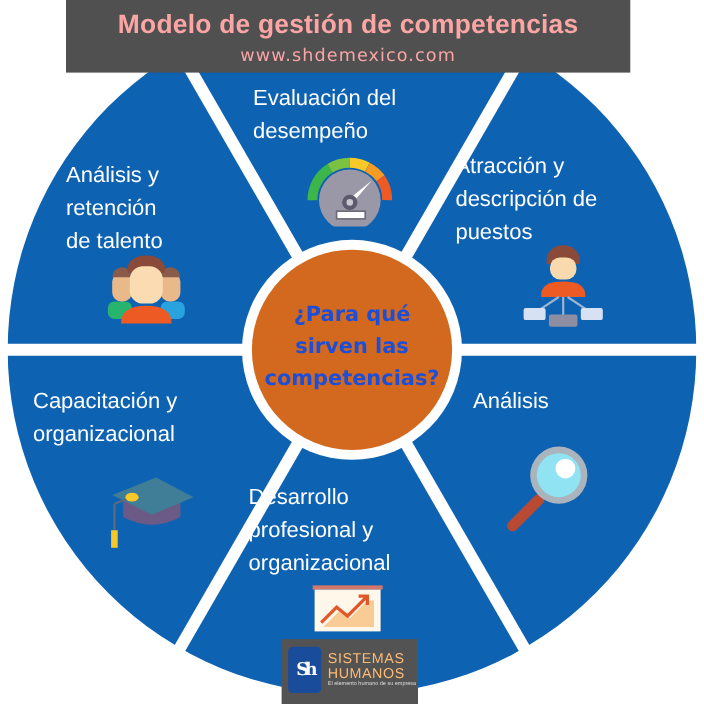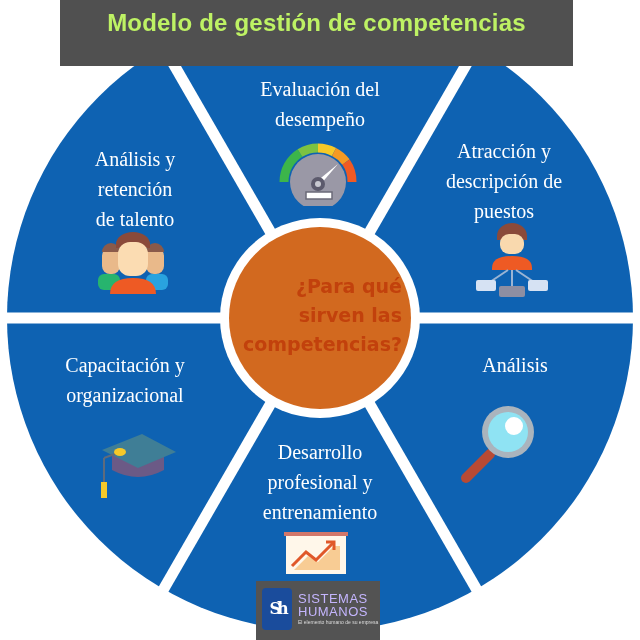--- a/index.html
+++ b/index.html
@@ -1,31 +1,31 @@
 <!DOCTYPE html>
 <html><head>
 <meta charset="utf-8">
 <style>
   html, body { margin:0; padding:0; }
   body { width:640px; height:640px; background:#ffffff; position:relative; overflow:hidden;
          font-family:"DejaVu Sans","Liberation Sans",sans-serif; }
   #wheel { position:absolute; left:0; top:0; width:640px; height:640px; }
   .header { position:absolute; left:60px; top:0; width:513px; height:66px; background:#505050;
-            color:#bef264; text-align:center; }
+            color:#fca5a5; text-align:center; }
   .header .title { font-family:"Liberation Sans",sans-serif; font-weight:bold; font-size:24px; margin-top:9px; letter-spacing:0.2px; }
   .header .url { font-family:"DejaVu Sans",sans-serif; font-size:16px; margin-top:3px; letter-spacing:1px; }
-  .label { position:absolute; color:#ffffff; text-align:center; font-family:Liberation Serif, serif;
+  .label { position:absolute; color:#ffffff; font-family:Liberation Sans, sans-serif;
            font-size:20px; line-height:30px; white-space:pre-line; }
-  .center-text { position:absolute; left:238px; top:272px; width:164px; text-align:right; color:#c2410c;
+  .center-text { position:absolute; left:238px; top:272px; width:164px; text-align:center; color:#1d4ed8;
                  font-family:"DejaVu Sans",sans-serif; font-weight:bold; font-size:19px; line-height:29px; white-space:pre-line; }
   .icon { position:absolute; }
   .logo { position:absolute; left:256px; top:581px; width:124px; height:59px; background:#535353; }
   .logo .sh { position:absolute; left:6px; top:7px; width:30px; height:42px; background:#1a4c9c; border-radius:4px;
               color:#fff; font-family:"DejaVu Serif",serif; font-size:16px; font-weight:bold; line-height:42px; text-align:center; letter-spacing:-4px; }
-  .logo .l1, .logo .l2 { position:absolute; left:42px; color:#c4b5fd; font-family:"Liberation Sans",sans-serif; font-size:13px; letter-spacing:0.5px; }
+  .logo .l1, .logo .l2 { position:absolute; left:42px; color:#fdba74; font-family:"Liberation Sans",sans-serif; font-size:13px; letter-spacing:0.5px; }
   .logo .l1 { top:10px; }
   .logo .l2 { top:23px; }
   .logo .l3 { position:absolute; left:42px; top:38px; color:#ddd; font-family:"Liberation Sans",sans-serif; font-size:5px; }
 </style>
 </head>
 <body>
 
 <svg id="wheel" viewBox="0 0 640 640" xmlns="http://www.w3.org/2000/svg">
 
   <circle cx="320" cy="318" r="313" fill="#0e62b2"></circle>
@@ -35,20 +35,21 @@
     <line x1="140" y1="6" x2="500" y2="630"></line>
     <line x1="500" y1="6" x2="140" y2="630"></line>
   </g>
 
   <circle cx="320" cy="318" r="100" fill="#ffffff"></circle>
   <circle cx="320" cy="318" r="91" fill="#d2691f"></circle>
 </svg>
 
 <div class="header">
   <div class="title">Modelo de gestión de competencias</div>
+  <div class="url">www.shdemexico.com</div>
 </div>
 
 <div class="center-text">¿Para qué
 sirven las
 competencias?</div>
 
 <div class="label" style="left:230px; top:74px; width:180px;">Evaluación del
 desempeño</div>
 <svg class="icon" style="left:276px; top:138px;" width="84" height="68" viewBox="0 0 84 68">
   <path d="M8 44 A34 34 0 0 1 24 15" stroke="#3cb54a" stroke-width="9" fill="none"></path>
@@ -81,21 +82,21 @@
 <div class="label" style="left:430px; top:350px; width:170px;">Análisis</div>
 <svg class="icon" style="left:458px; top:400px;" width="86" height="86" viewBox="0 0 86 86">
   <line x1="32" y1="54" x2="8" y2="78" stroke="#b84a34" stroke-width="10" stroke-linecap="round"></line>
   <circle cx="50" cy="32" r="26" fill="#aab4bd"></circle>
   <circle cx="50" cy="32" r="20" fill="#8fe3f3"></circle>
   <circle cx="56" cy="26" r="9" fill="#ffffff"></circle>
 </svg>
 
 <div class="label" style="left:226px; top:437px; width:188px;">Desarrollo
 profesional y
-entrenamiento</div>
+organizacional</div>
 <svg class="icon" style="left:284px; top:532px;" width="64" height="48" viewBox="0 0 64 48">
   <rect x="0" y="0" width="64" height="4" fill="#d2776a"></rect>
   <rect x="2" y="4" width="60" height="38" fill="#fff7ea"></rect>
   <polygon points="10,38 24,24 34,30 50,14 56,14 56,38" fill="#f8cc94"></polygon>
   <polyline points="8,34 22,20 32,28 50,10" stroke="#e0582a" stroke-width="3" fill="none"></polyline>
   <polyline points="42,10 50,10 50,18" stroke="#e0582a" stroke-width="3" fill="none"></polyline>
 </svg>
 
 <div class="label" style="left:30px; top:350px; width:190px;">Capacitación y
 organizacional</div>

